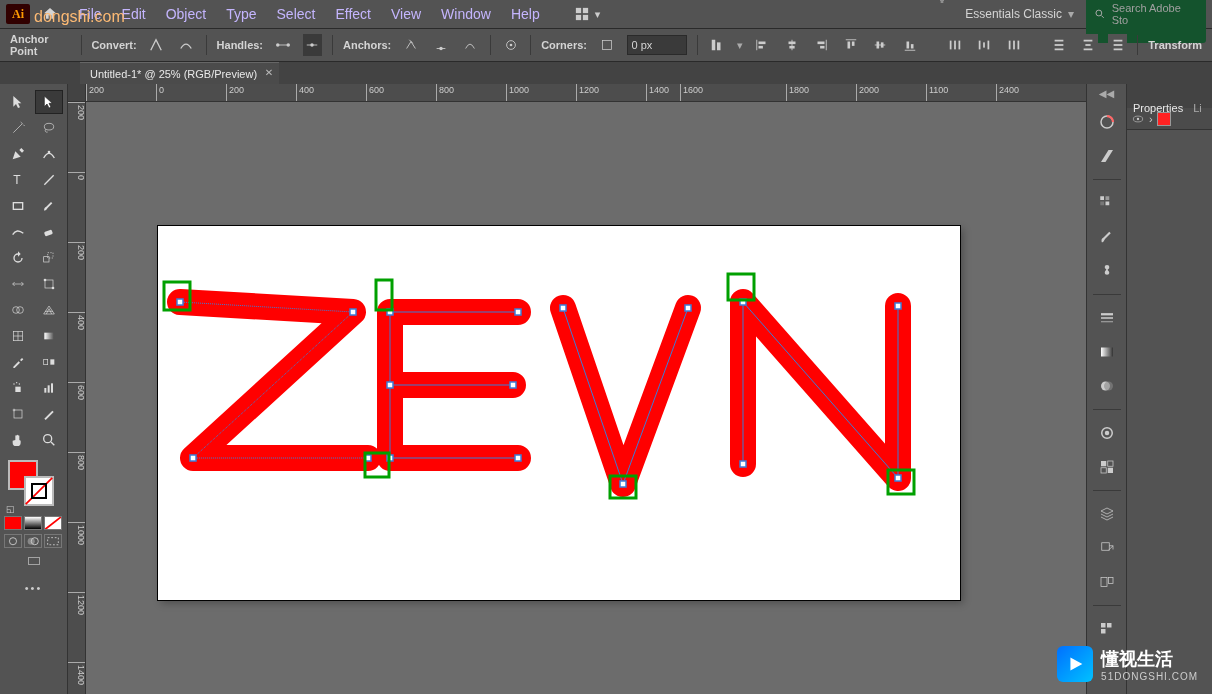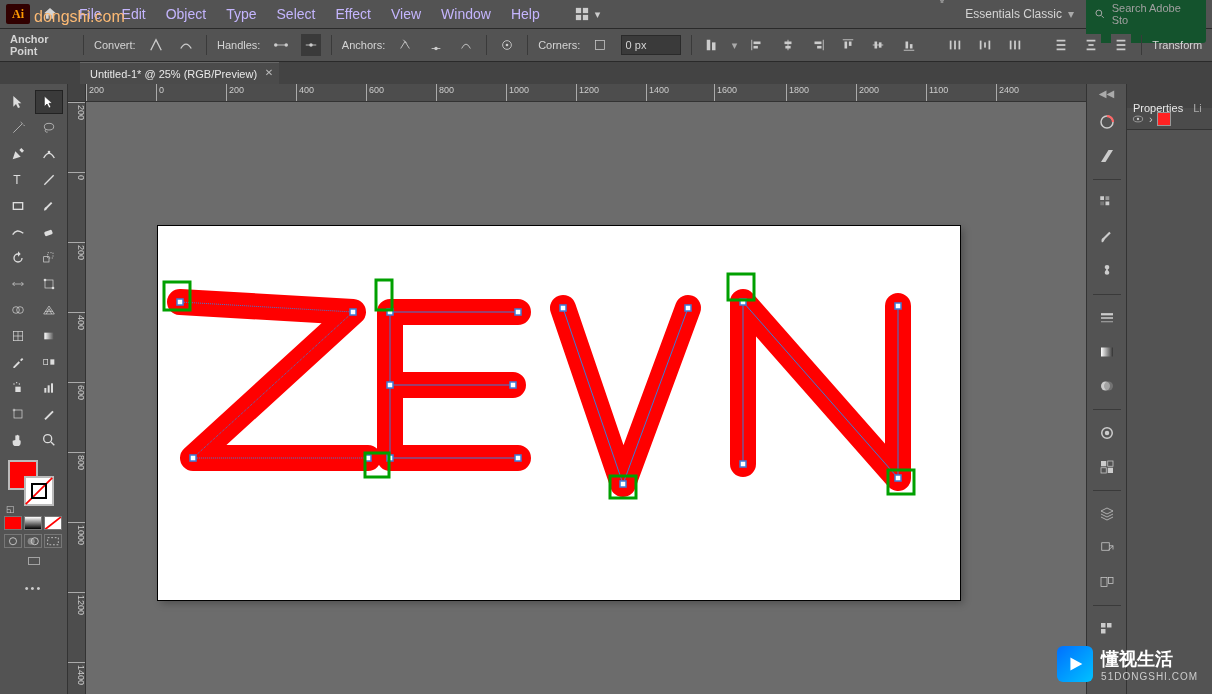--- a/index.html
+++ b/index.html
@@ -11,21 +11,21 @@
 .home-icon { width: 24px; height: 24px; display: flex; align-items: center; justify-content: center; color: #d4d4d4; margin: 0 6px; }
 .menu-item { padding: 4px 9px; color: #c4b5fd; font-size: 14px; cursor: pointer; }
 .menu-spacer { flex: 1; }
 .menubar-right { display: flex; gap: 4px; }
 .workspace-switch { color: #d4d4d4; font-size: 12px; padding: 4px 8px; display: flex; align-items: center; gap: 6px; }
 .search-box { background: #14532d; border-radius: 3px; padding: 17px 8px; display: flex; align-items: center; gap: 6px; color: #a0a0a0; width: 120px; font-size: 11px; }
 .watermark-top { position: absolute; left: 34px; top: 8px; color: #fdba74; font-size: 16px; z-index: 2; }
 
 
 .options-bar { height: 34px; background: #535353; border-top: 1px solid #2a2a2a; border-bottom: 1px solid #2a2a2a; display: flex; align-items: center; padding: 0 10px; gap: 10px; color: #d4d4d4; font-size: 11px; }
-.options-bar .label { color: #d4d4d4; }
+.options-bar .label { color: #d4d4d4; font-weight: bold; }
 .opt-btn { width: 22px; height: 22px; display: flex; align-items: center; justify-content: center; background: #535353; border: 1px solid transparent; }
 .opt-input { width: 60px; height: 20px; background: #3a3a3a; border: 1px solid #2a2a2a; color: #d4d4d4; padding: 0 4px; font-size: 11px; }
 .divider { width: 1px; height: 20px; background: #3a3a3a; }
 
 
 .doc-tabs { height: 22px; background: #434343; display: flex; align-items: stretch; padding-left: 80px; }
 .doc-tab { background: #4b4b4b; color: #e8e8e8; font-size: 11px; padding: 3px 22px 3px 10px; position: relative; display: flex; align-items: center; border-top: 1px solid #666; }
 .doc-tab .close { position: absolute; right: 6px; top: 4px; color: #bbb; font-size: 10px; }
 .collapse-left { position: absolute; left: 6px; top: 62px; color: #aaa; font-size: 10px; }
 
@@ -518,21 +518,21 @@
     <div class="h-ruler" id="h-ruler">
         <div class="tick" style="left: 0px;">200</div>
         <div class="tick" style="left: 70px;">0</div>
         <div class="tick" style="left: 140px;">200</div>
         <div class="tick" style="left: 210px;">400</div>
         <div class="tick" style="left: 280px;">600</div>
         <div class="tick" style="left: 350px;">800</div>
         <div class="tick" style="left: 420px;">1000</div>
         <div class="tick" style="left: 490px;">1200</div>
         <div class="tick" style="left: 560px;">1400</div>
-        <div class="tick" style="left: 628px;">1600</div>
+        <div class="tick" style="left: 594px;">1600</div>
         <div class="tick" style="left: 700px;">1800</div>
         <div class="tick" style="left: 770px;">2000</div>
         <div class="tick" style="left: 840px;">1100</div>
         <div class="tick" style="left: 910px;">2400</div>
       </div>
     <div class="v-ruler" id="v-ruler">
         <div class="tick" style="top: 0px;">200</div>
         <div class="tick" style="top: 70px;">0</div>
         <div class="tick" style="top: 140px;">200</div>
         <div class="tick" style="top: 210px;">400</div>

